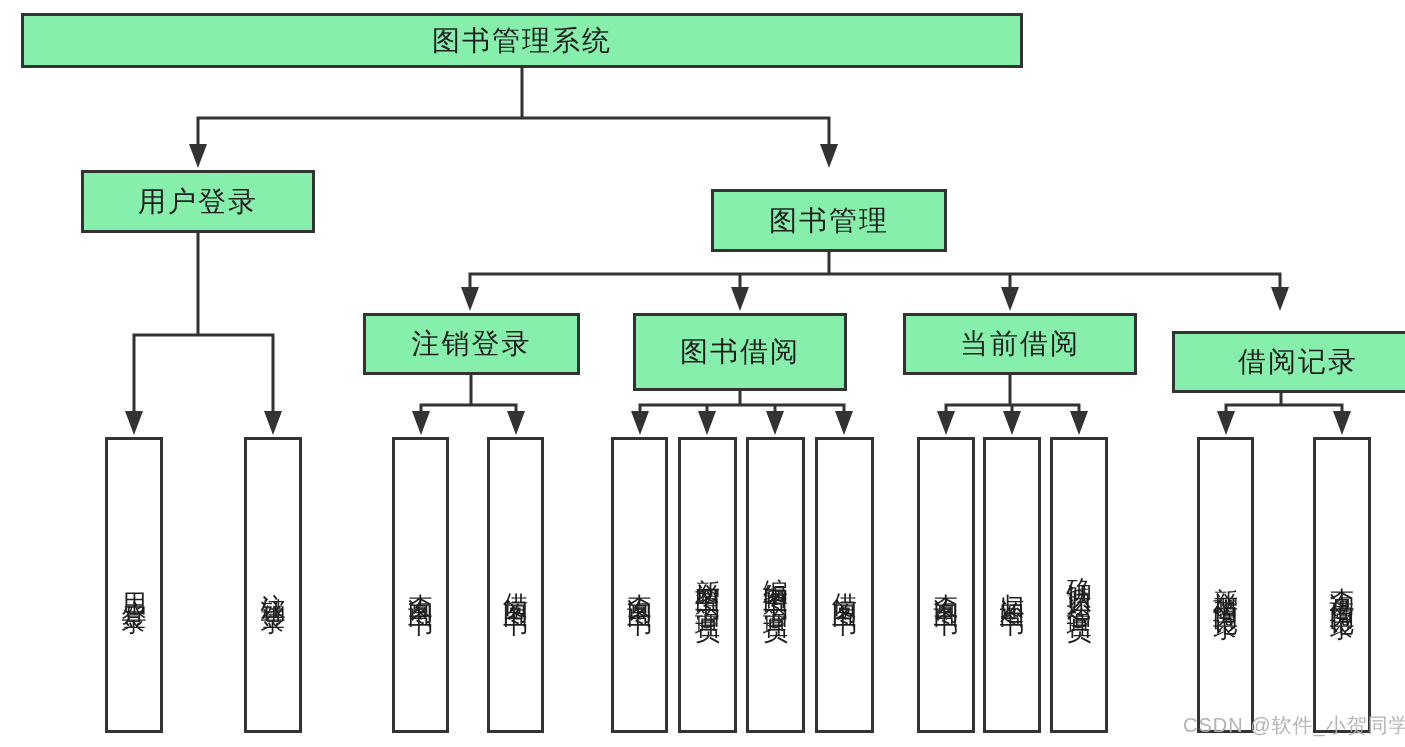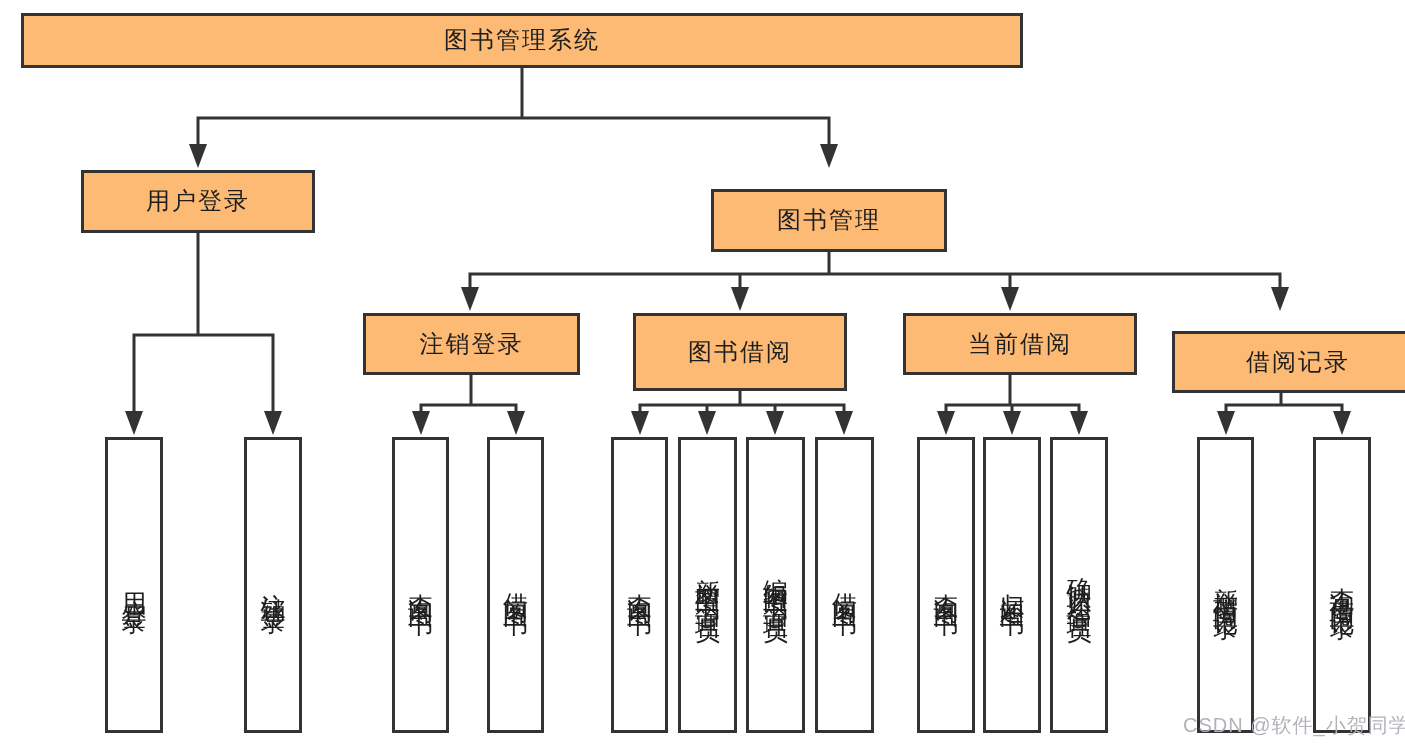--- a/index.html
+++ b/index.html
@@ -7,23 +7,23 @@
     position:relative;
     width:1405px;height:747px;
     background:#ffffff;
     font-family:"Liberation Sans", sans-serif;
     overflow:hidden;
   }
   .node{
     position:absolute;
     box-sizing:border-box;
     border:3px solid #333333;
-    background:#fdba74;
+    background:#86efac;
     display:flex;align-items:center;justify-content:center;
-    font-size:24px;color:#1e1e1e;
+    font-size:28px;color:#1e1e1e;
     letter-spacing:2px;line-height:1.2;
     white-space:nowrap;
   }
   .leaf{
     position:absolute;
     box-sizing:border-box;
     border:3px solid #333333;
     background:#ffffff;
     display:flex;align-items:center;justify-content:center;
   }

